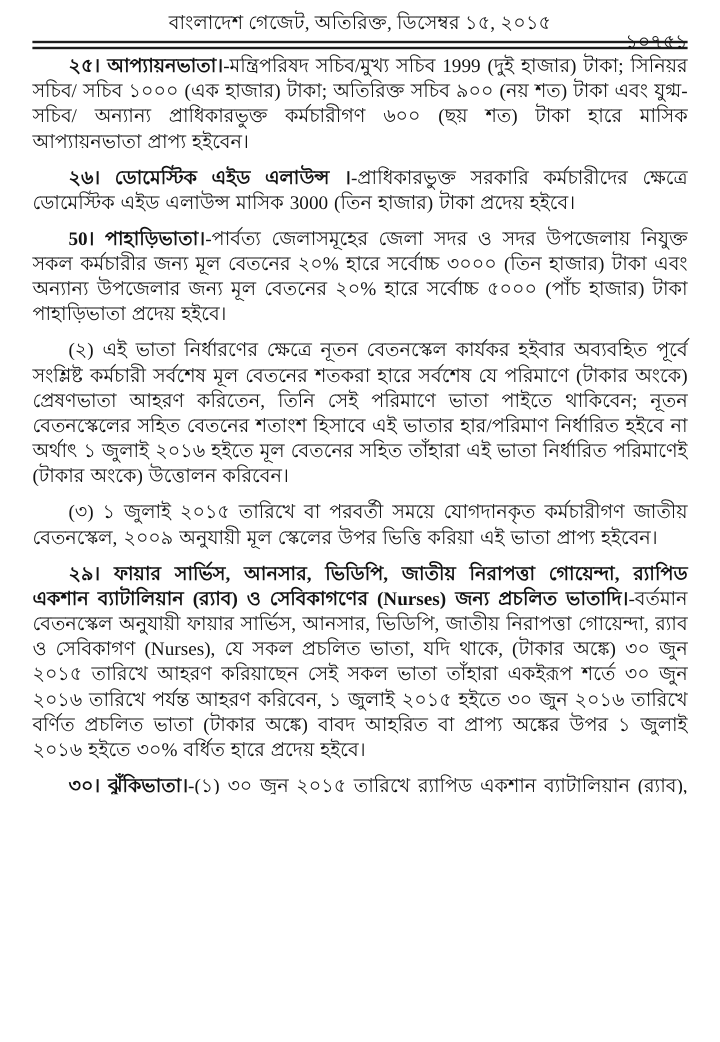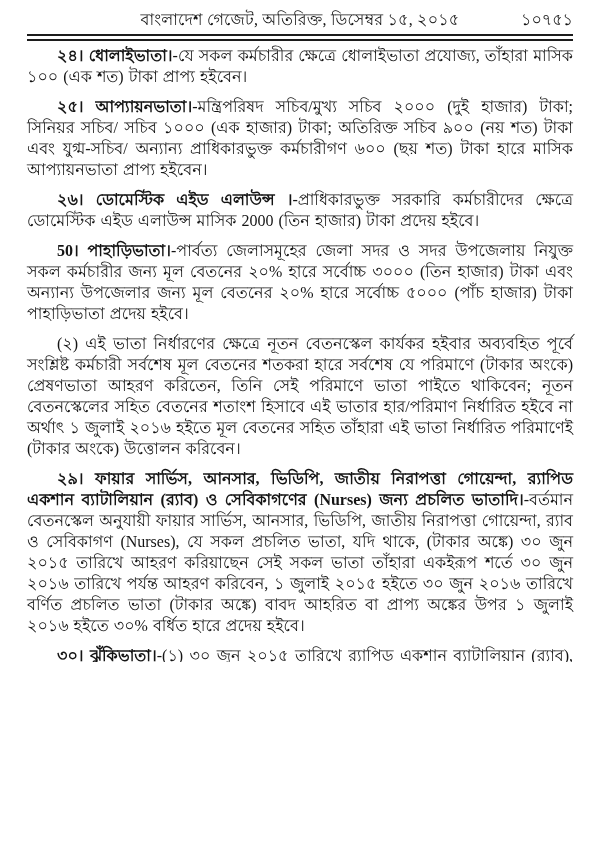--- a/index.html
+++ b/index.html
@@ -24,21 +24,21 @@
     font-size: 16px;
     line-height: 24px;
   }
   .header-title {
     text-align: center;
     letter-spacing: 0.2px;
   }
   .header-page-num {
     position: absolute;
     right: 0;
-    top: 0;
+    top: 16px;
   }
   .double-rule {
     height: 3px;
     border-top: 2px solid #1c1c1c;
     border-bottom: 2px solid #1c1c1c;
     margin-top: 2px;
   }
   .doc-body {
     margin-top: 4px;
   }
@@ -61,31 +61,31 @@
 
   <header class="page-header">
     <div class="header-title">বাংলাদেশ গেজেট, অতিরিক্ত, ডিসেম্বর ১৫, ২০১৫</div>
     <div class="header-page-num">১০৭৫১</div>
   </header>
 
   <div class="double-rule"></div>
 
   <main class="doc-body">
 
-    <p class="para"><b class="lead">২৪। ধোলাইভাতা।</b><span>-যে সকল কর্মচারীর ক্ষেত্রে ধোলাইভাতা প্রযোজ্য, তাঁহারা মাসিক ১০০ (এক শত) টাকা প্রাপ্য হইবেন।</span></p>
 
-    <p class="para"><b class="lead">২৫। আপ্যায়নভাতা।</b><span>-মন্ত্রিপরিষদ সচিব/মুখ্য সচিব ২০০০ (দুই হাজার) টাকা; সিনিয়র সচিব/ সচিব ১০০০ (এক হাজার) টাকা; অতিরিক্ত সচিব ৯০০ (নয় শত) টাকা এবং যুগ্ম-সচিব/ অন্যান্য প্রাধিকারভুক্ত কর্মচারীগণ ৬০০ (ছয় শত) টাকা হারে মাসিক আপ্যায়নভাতা প্রাপ্য হইবেন।</span></p>
+    <p class="para"><b class="lead">২৫। আপ্যায়নভাতা।</b><span>-মন্ত্রিপরিষদ সচিব/মুখ্য সচিব 1999 (দুই হাজার) টাকা; সিনিয়র সচিব/ সচিব ১০০০ (এক হাজার) টাকা; অতিরিক্ত সচিব ৯০০ (নয় শত) টাকা এবং যুগ্ম-সচিব/ অন্যান্য প্রাধিকারভুক্ত কর্মচারীগণ ৬০০ (ছয় শত) টাকা হারে মাসিক আপ্যায়নভাতা প্রাপ্য হইবেন।</span></p>
 
-    <p class="para"><b class="lead">২৬। ডোমেস্টিক এইড এলাউন্স ।</b><span>-প্রাধিকারভুক্ত সরকারি কর্মচারীদের ক্ষেত্রে ডোমেস্টিক এইড এলাউন্স মাসিক 2000 (তিন হাজার) টাকা প্রদেয় হইবে।</span></p>
+    <p class="para"><b class="lead">২৬। ডোমেস্টিক এইড এলাউন্স ।</b><span>-প্রাধিকারভুক্ত সরকারি কর্মচারীদের ক্ষেত্রে ডোমেস্টিক এইড এলাউন্স মাসিক 3000 (তিন হাজার) টাকা প্রদেয় হইবে।</span></p>
 
     <p class="para"><b class="lead">50। পাহাড়িভাতা।</b><span>-পার্বত্য জেলাসমূহের জেলা সদর ও সদর উপজেলায় নিযুক্ত সকল কর্মচারীর জন্য মূল বেতনের ২০% হারে সর্বোচ্চ ৩০০০ (তিন হাজার) টাকা এবং অন্যান্য উপজেলার জন্য মূল বেতনের ২০% হারে সর্বোচ্চ ৫০০০ (পাঁচ হাজার) টাকা পাহাড়িভাতা প্রদেয় হইবে।</span></p>
 
 
     <p class="para"><b class="lead"></b><span>(২) এই ভাতা নির্ধারণের ক্ষেত্রে নূতন বেতনস্কেল কার্যকর হইবার অব্যবহিত পূর্বে সংশ্লিষ্ট কর্মচারী সর্বশেষ মূল বেতনের শতকরা হারে সর্বশেষ যে পরিমাণে (টাকার অংকে) প্রেষণভাতা আহরণ করিতেন, তিনি সেই পরিমাণে ভাতা পাইতে থাকিবেন; নূতন বেতনস্কেলের সহিত বেতনের শতাংশ হিসাবে এই ভাতার হার/পরিমাণ নির্ধারিত হইবে না অর্থাৎ ১ জুলাই ২০১৬ হইতে মূল বেতনের সহিত তাঁহারা এই ভাতা নির্ধারিত পরিমাণেই (টাকার অংকে) উত্তোলন করিবেন।</span></p>
 
+    <p class="para"><b class="lead"></b><span>(৩) ১ জুলাই ২০১৫ তারিখে বা পরবর্তী সময়ে যোগদানকৃত কর্মচারীগণ জাতীয় বেতনস্কেল, ২০০৯ অনুযায়ী মূল স্কেলের উপর ভিত্তি করিয়া এই ভাতা প্রাপ্য হইবেন।</span></p>
 
     <p class="para"><b class="lead">২৯। ফায়ার সার্ভিস, আনসার, ভিডিপি, জাতীয় নিরাপত্তা গোয়েন্দা, র‍্যাপিড একশান ব্যাটালিয়ান (র‍্যাব) ও সেবিকাগণের (Nurses) জন্য প্রচলিত ভাতাদি।</b><span>-বর্তমান বেতনস্কেল অনুযায়ী ফায়ার সার্ভিস, আনসার, ভিডিপি, জাতীয় নিরাপত্তা গোয়েন্দা, র‍্যাব ও সেবিকাগণ (Nurses), যে সকল প্রচলিত ভাতা, যদি থাকে, (টাকার অঙ্কে) ৩০ জুন ২০১৫ তারিখে আহরণ করিয়াছেন সেই সকল ভাতা তাঁহারা একইরূপ শর্তে ৩০ জুন ২০১৬ তারিখে পর্যন্ত আহরণ করিবেন, ১ জুলাই ২০১৫ হইতে ৩০ জুন ২০১৬ তারিখে বর্ণিত প্রচলিত ভাতা (টাকার অঙ্কে) বাবদ আহরিত বা প্রাপ্য অঙ্কের উপর ১ জুলাই ২০১৬ হইতে ৩০% বর্ধিত হারে প্রদেয় হইবে।</span></p>
 
     <p class="para"><b class="lead">৩০। ঝুঁকিভাতা।</b><span>-(১) ৩০ জুন ২০১৫ তারিখে র‍্যাপিড একশান ব্যাটালিয়ান (র‍্যাব), ফায়ার সার্ভিস, আনসার ও ভিডিপি, কোস্টগার্ড এবং কারা অধিদপ্তর-এর ক্ষেত্রে সংশ্লিষ্ট কর্মচারী সর্বশেষ যে পরিমাণ (টাকার অংকে) ঝুঁকিভাতা (প্রযোজ্য ক্ষেত্রে), ভাতা বাবদ আহরণ করিতেন, সেই পরিমাণের সহিত সামঞ্জস্য রাখিয়া একটি নির্দিষ্ট পরিমাণ টাকা (পদভিত্তিক) অর্থ মন্ত্রণালয়, অর্থ বিভাগের ১৮/১০/২০১৫ খ্রি. তারিখের যথাক্রমে ০৭.০০.০০০০.১৭৩.৪৪.০৫৮.১৫-৮১; ০৭.০০.০০০০.১৭৩.৪৪.০৫৮.১৫-৮৩; ০৭.০০.০০০০.১৭৩.৪৪.০৫৮.১৫-৮৪; ০৭.০০.০০০০.১৭৩.৪৪.০৫৮.১৫-৮৫ এবং ০৭.০০.০০০০.১৭৩.৪৪.০৫৮.১৫-৮৬ নং স্মারক অনুযায়ী ভাতা হিসাবে পাইতে থাকিবেন, জাতীয় বেতনস্কেল ২০১৫ এর সহিত ১ জুলাই ২০১৫ বা পরবর্তী সময়ে বেতনের শতাংশ হিসাবে এই ভাতার হার বা পরিমাণ নির্ধারিত হইবে না।</span></p>
 
   </main>
 
 </div>
 
 </body></html>

